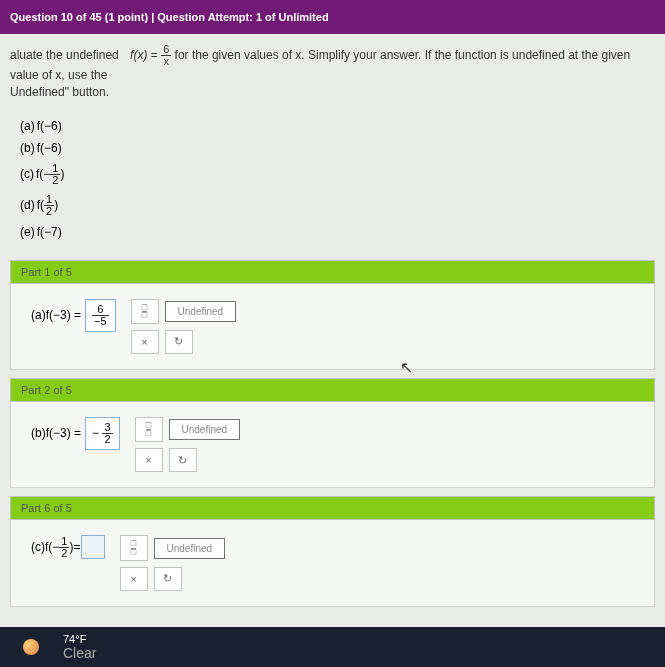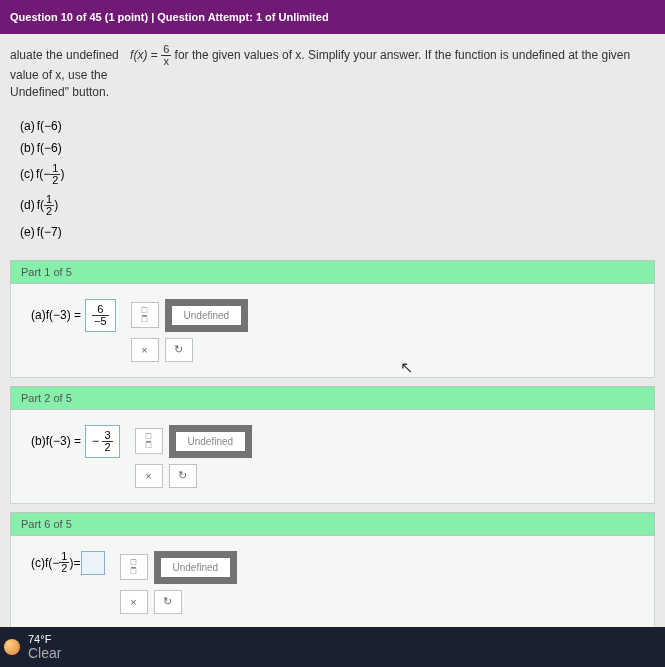--- a/index.html
+++ b/index.html
@@ -34,21 +34,21 @@
     }
     .frac .num { display: block; border-bottom: 1px solid #333; padding: 0 2px; }
     .frac .den { display: block; padding: 0 2px; }
     .options {
       padding: 5px 20px;
       font-size: 12px;
     }
     .opt { margin: 8px 0; display: flex; align-items: center; }
     .opt .lbl { margin-right: 2px; }
     .part-header {
-      background: #86efac;
+      background: #84cc16;
       border: 1px solid #c0c4c0;
       padding: 5px 10px;
       font-size: 11px;
       color: #555;
       margin: 8px 10px 0 10px;
     }
     .part-body {
       background: #f5f7f5;
       border: 1px solid #d0d4d0;
       border-top: none;
@@ -102,46 +102,46 @@
       justify-content: center;
     }
     .tool-btn .tiny-frac {
       display: inline-block;
       line-height: 0.8;
       font-size: 9px;
     }
     .tiny-frac .tn { display:block; border-bottom:1px solid #888; }
     .tiny-frac .td { display:block; }
     .undefined-btn {
-      border: 7px solid #737373;
+      border: 1px solid #737373;
       background: #fff;
       padding: 4px 12px;
       font-size: 10px;
       color: #888;
       cursor: pointer;
     }
     .cursor {
       position: absolute;
       top: 358px;
       left: 400px;
       font-size: 16px;
       color: #333;
     }
     .taskbar {
       position: absolute;
       bottom: 0;
       left: 0;
       right: 0;
       background: #1a2030;
       color: #fff;
-      padding: 6px 4px;
+      padding: 6px 23px;
       font-size: 11px;
       display: flex;
       align-items: center;
-      gap: 8px;
+      gap: 24px;
     }
     .weather-icon {
       width: 16px; height: 16px;
       background: radial-gradient(circle at 30% 30%, #ffd080, #e08040);
       border-radius: 50%;
     }
   </style>
 </head>
 <body>
 

